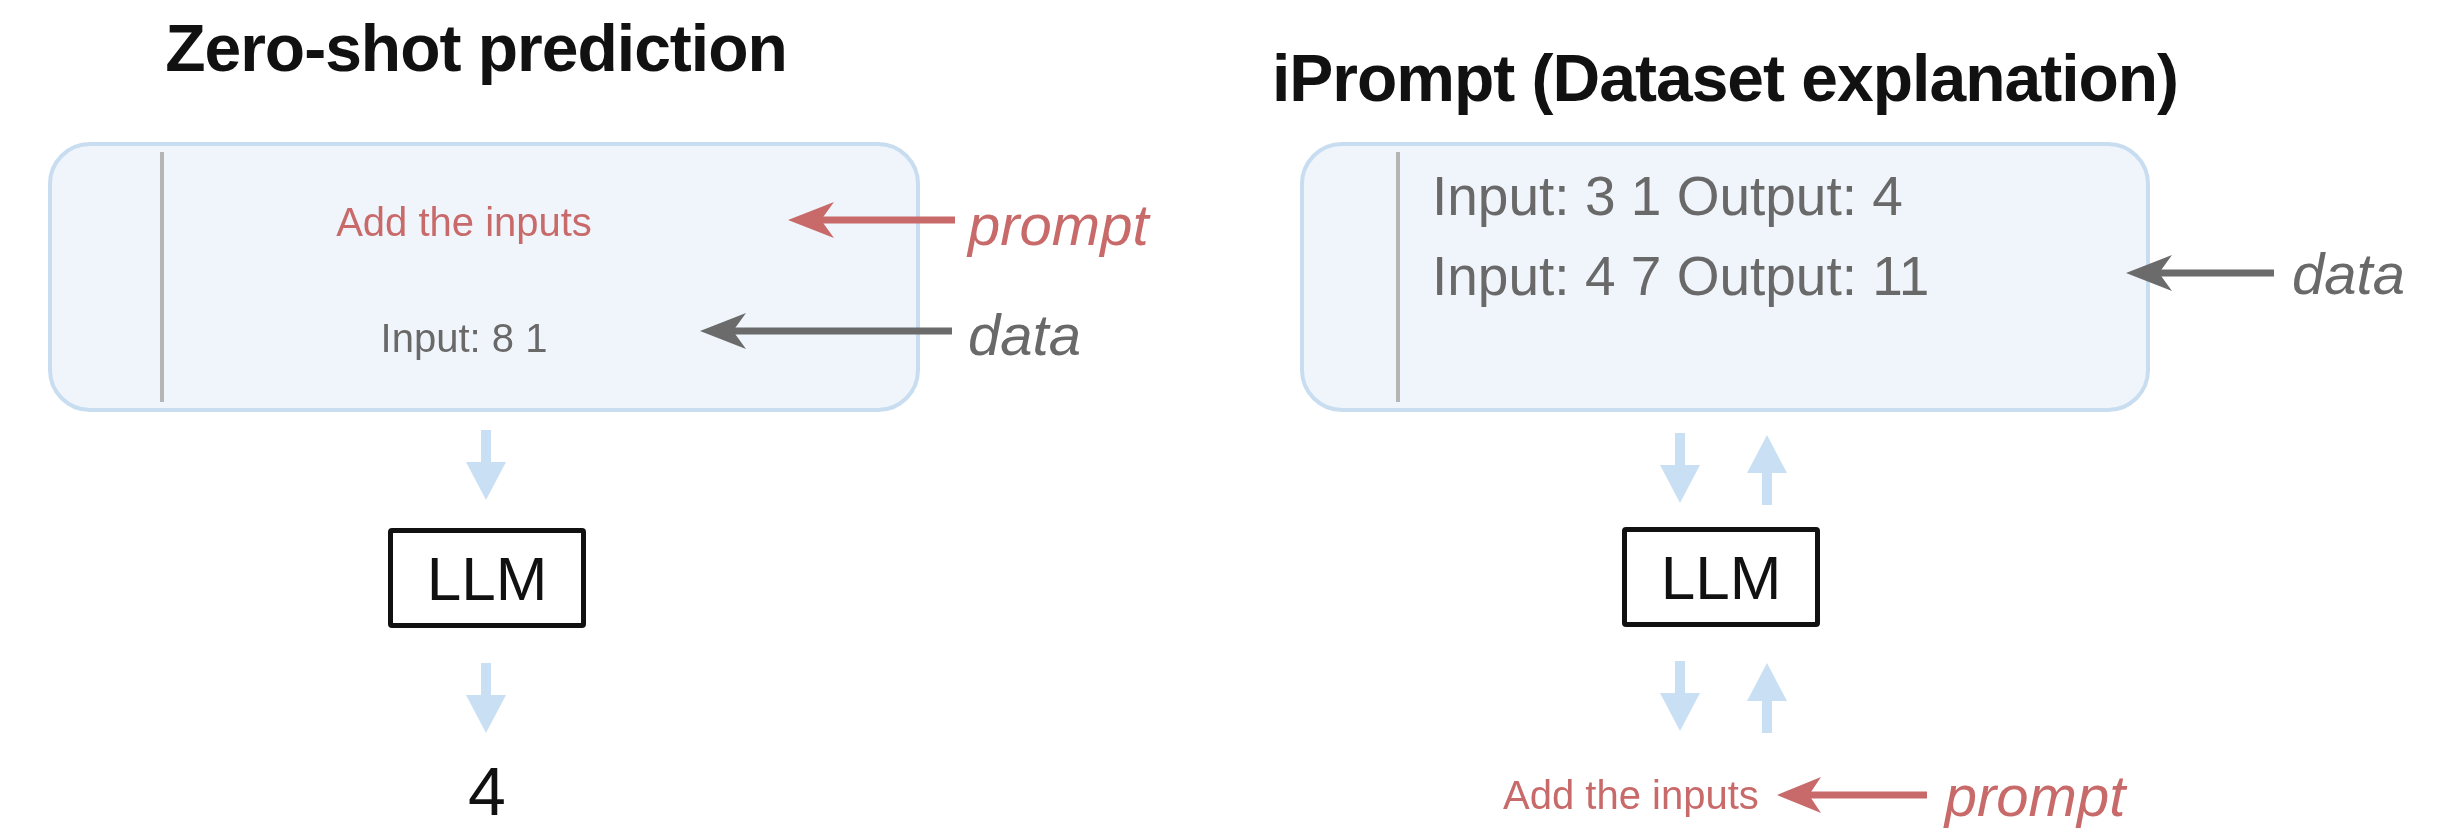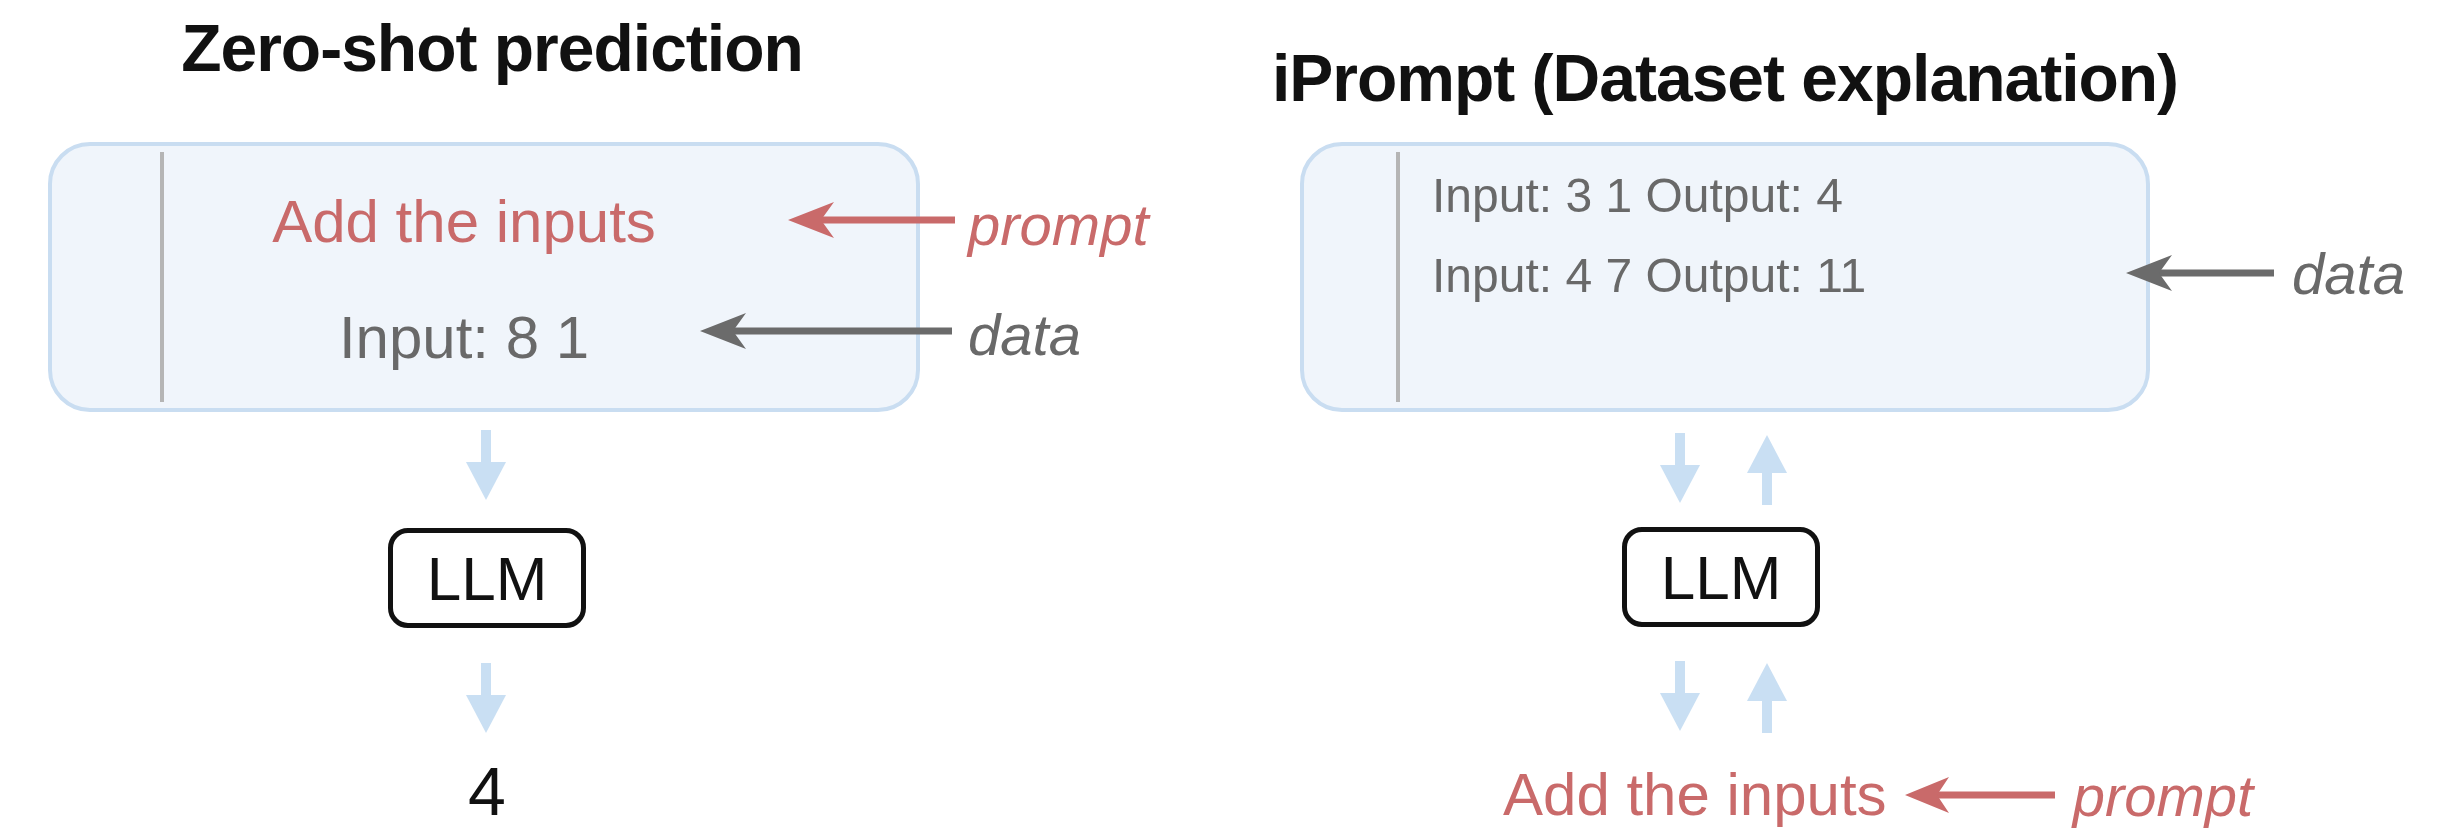--- a/index.html
+++ b/index.html
@@ -14,65 +14,65 @@
   *{margin:0;padding:0;box-sizing:border-box;}
   html,body{background:#ffffff;}
   body{font-family:"Liberation Sans","DejaVu Sans",sans-serif;color:var(--ink);}
   .canvas{position:relative;width:2458px;height:832px;background:#ffffff;overflow:hidden;}
 
   .panel-title{
     position:absolute;top:10px;height:80px;
     font-size:66px;font-weight:700;letter-spacing:-1px;
     text-align:center;white-space:nowrap;color:var(--ink);
   }
-  #title-left{left:56px;width:872px;}
+  #title-left{left:40px;width:872px;}
   #title-right{left:1255px;width:940px;margin-top:30px;}
 
   .data-box{
     position:absolute;top:142px;height:270px;
     background:var(--box-fill);
     border:4px solid var(--box-border);
     border-radius:42px;
   }
   #box-left{left:48px;width:872px;}
   #box-right{left:1300px;width:850px;}
 
   .quote-bar{
     position:absolute;top:6px;bottom:6px;width:4px;
     background:var(--bar-gray);
   }
   #box-left .quote-bar{left:108px;}
   #box-right .quote-bar{left:92px;}
 
   .box-line{
     position:absolute;white-space:nowrap;
-    font-size:60px;line-height:70px;
+    font-size:40px;line-height:70px;
   }
   .prompt-text{color:var(--prompt-red);}
   .data-text{color:var(--data-gray);}
 
   #left-prompt-line{left:112px;width:600px;top:41px;text-align:center;}
   #left-data-line{left:112px;width:600px;top:157px;text-align:center;}
 
   .data-lines{
     position:absolute;left:128px;top:10px;
-    font-size:48px;line-height:80px;color:var(--data-gray);white-space:nowrap;
+    font-size:55px;line-height:80px;color:var(--data-gray);white-space:nowrap;
   }
 
   .annot-label{
     position:absolute;transform:translateY(-50%);
     font-size:58px;font-style:italic;white-space:nowrap;
   }
   .annot-arrow{position:absolute;transform:translateY(-50%);display:block;}
 
   .flow-arrow{position:absolute;display:block;}
 
   .llm-box{
     position:absolute;width:198px;height:100px;
-    background:#ffffff;border:5px solid var(--ink);border-radius:20px;
+    background:#ffffff;border:5px solid var(--ink);border-radius:4px;
     display:flex;align-items:center;justify-content:center;
     font-size:62px;color:var(--ink);
   }
   #llm-left{left:388px;top:528px;}
   #llm-right{left:1622px;top:527px;}
 
   #answer-left{
     position:absolute;left:388px;top:752px;width:198px;
     text-align:center;font-size:68px;color:var(--ink);
   }

